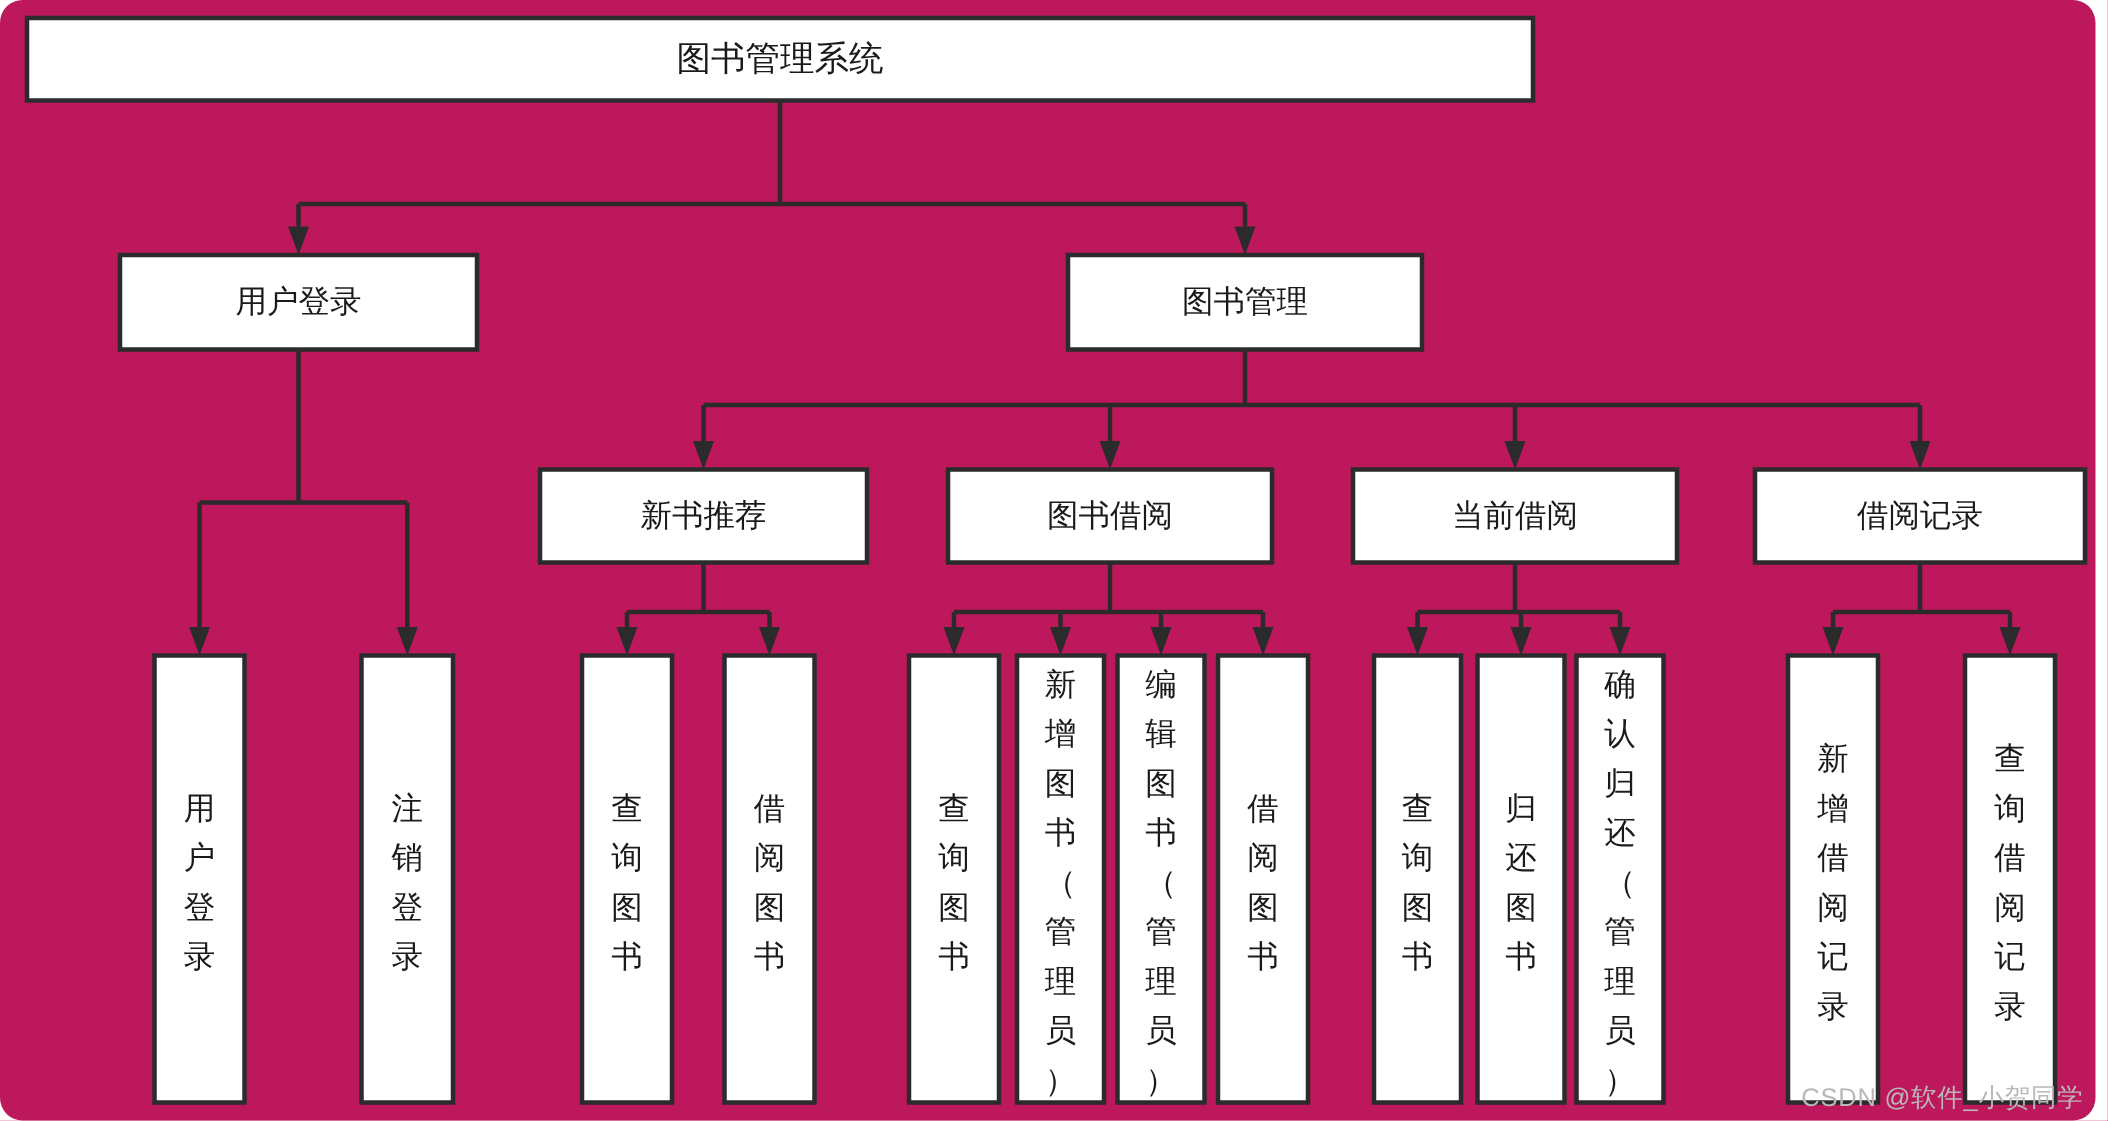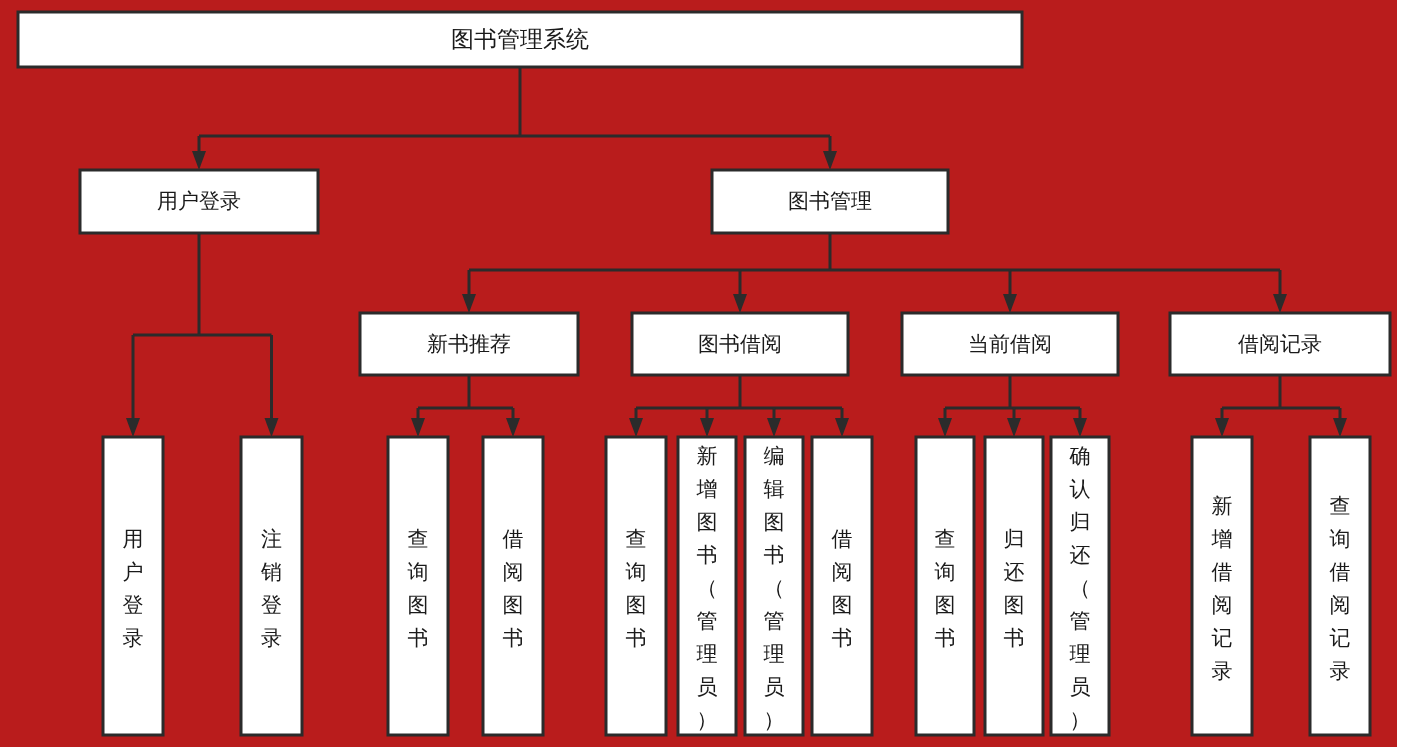--- a/index.html
+++ b/index.html
@@ -1,17 +1,17 @@
 <!DOCTYPE html>
 <html><head>
 <meta charset="utf-8">
 <style>
   html,body{margin:0;padding:0;background:#ffffff;}
   body{width:1405px;height:747px;overflow:hidden;font-family:"Liberation Sans","DejaVu Sans",sans-serif;}
-  #diagram-root{position:relative;width:1397px;height:747px;background:#b91c1c;}
+  #diagram-root{position:relative;width:1397px;height:747px;background:#be185d;border-radius:15px;}
   svg#tree-svg{position:absolute;left:0;top:0;width:1405px;height:747px;display:block;}
   .node-box{fill:#ffffff;stroke:#2b2b2b;stroke-width:3;}
   .connector{stroke:#2b2b2b;stroke-width:3;fill:none;}
   .arrow-head{fill:#2b2b2b;stroke:none;}
   .node-label{font-family:"Liberation Sans","DejaVu Sans",sans-serif;fill:#1a1a1a;}
   .label-h{font-size:21px;text-anchor:middle;dominant-baseline:middle;}
   .label-v{font-size:21px;text-anchor:middle;}
   .label-root{font-size:23px;text-anchor:middle;dominant-baseline:middle;}
   .watermark{position:absolute;right:8px;bottom:4px;font-size:17px;color:#b8b8b8;
              font-family:"Liberation Sans","DejaVu Sans",sans-serif;white-space:nowrap;letter-spacing:0.5px;}
@@ -151,13 +151,14 @@
         <g>
           <rect x="1192" y="437" width="60" height="298" class="node-box"></rect>
           <text x="1222" y="512.74" class="node-label label-v"><tspan x="1222" dy="0">新</tspan><tspan x="1222" dy="33">增</tspan><tspan x="1222" dy="33">借</tspan><tspan x="1222" dy="33">阅</tspan><tspan x="1222" dy="33">记</tspan><tspan x="1222" dy="33">录</tspan></text>
         </g>
         <g>
           <rect x="1310" y="437" width="60" height="298" class="node-box"></rect>
           <text x="1340" y="512.74" class="node-label label-v"><tspan x="1340" dy="0">查</tspan><tspan x="1340" dy="33">询</tspan><tspan x="1340" dy="33">借</tspan><tspan x="1340" dy="33">阅</tspan><tspan x="1340" dy="33">记</tspan><tspan x="1340" dy="33">录</tspan></text>
         </g>
       </g>
   </svg>
+  <div class="watermark">CSDN @软件_小贺同学</div>
 </div>
 
 </body></html>

